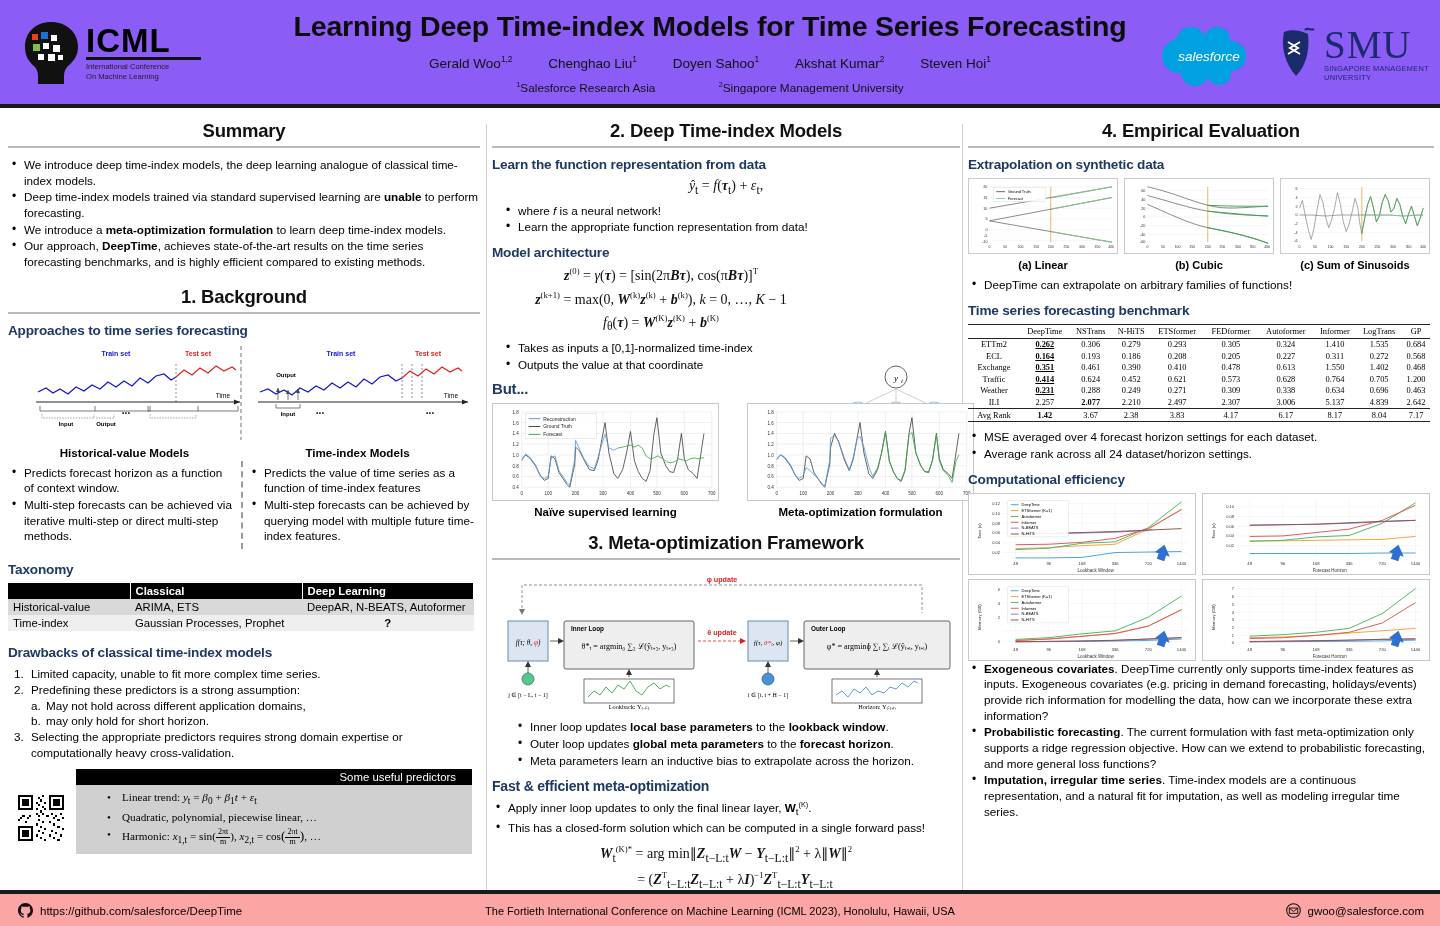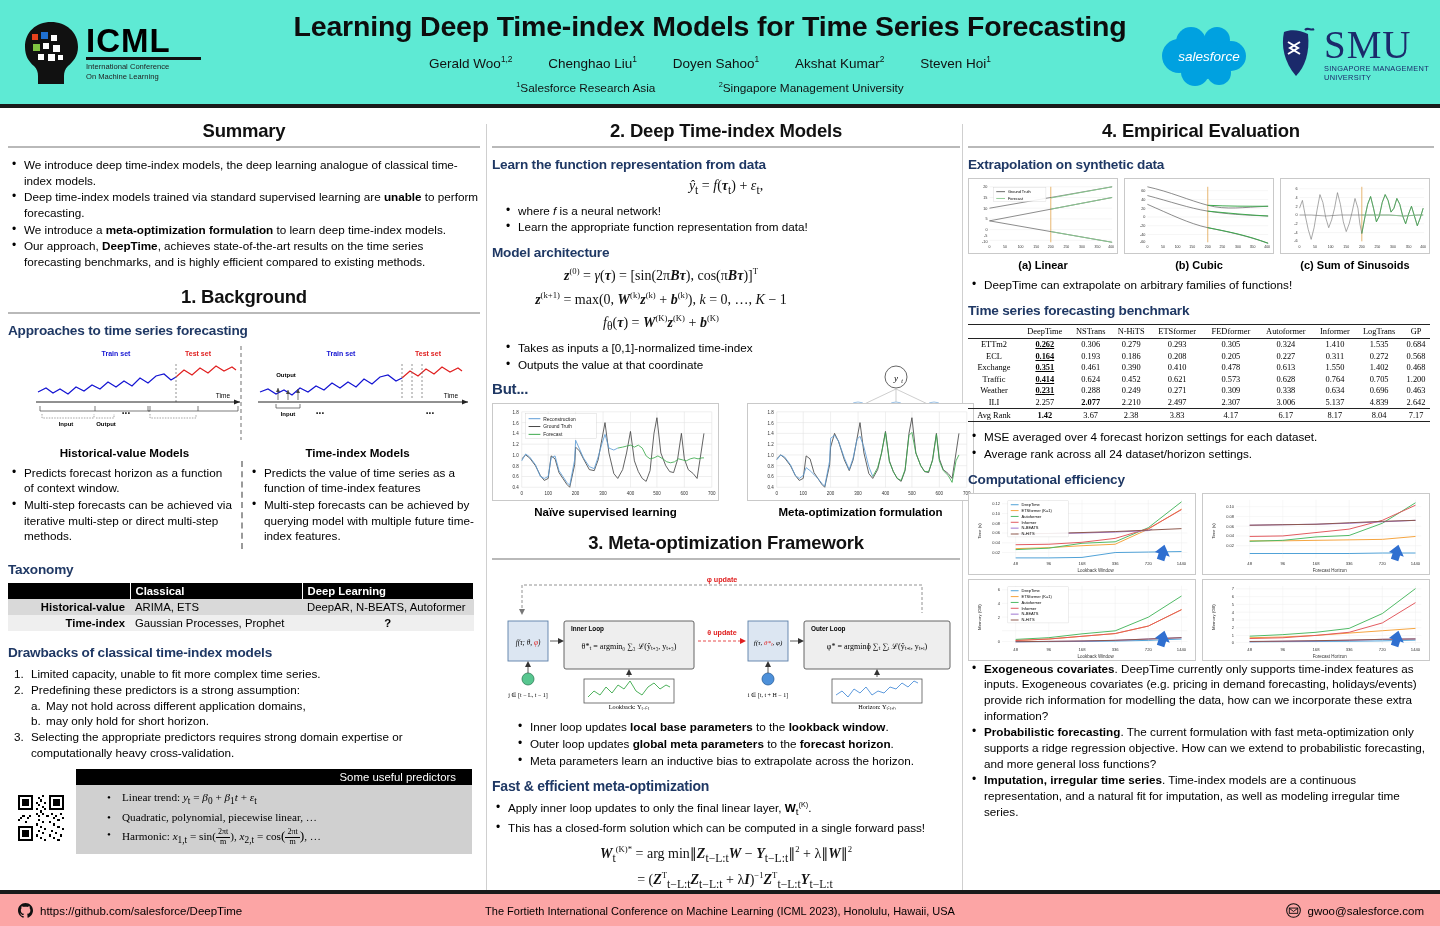--- a/index.html
+++ b/index.html
@@ -7,21 +7,21 @@
     width: 1440px; height: 926px;
     font-family: "Liberation Sans", sans-serif;
     background: #ffffff; color: #000;
     overflow: hidden;
   }
   .poster { position: relative; width: 1440px; height: 926px; background:#fff; }
 
   
   .header {
     position:absolute; top:0; left:0; width:1440px; height:108px;
-    background:#5eead4; border-bottom:4px solid #1a1a1a;
+    background:#8b5cf6; border-bottom:4px solid #1a1a1a;
   }
   .logo-icml { position:absolute; left:20px; top:16px; width:185px; height:74px; display:flex; align-items:center; }
   .icml-mark { width:62px; height:66px; position:relative; flex:0 0 auto; }
   .icml-words { margin-left:4px; }
   .icml-words .big { font-family:"Liberation Sans", sans-serif; font-weight:bold; font-size:33px; letter-spacing:1px; line-height:0.95; }
   .icml-rule { height:3px; background:#111; margin:1px 0 2px 0; width:115px;}
   .icml-words .sub { font-size:7.6px; line-height:1.25; color:#222; }
 
   .title-block { position:absolute; left:220px; top:10px; width:980px; text-align:center; }
   .ptitle { font-size:28.5px; font-weight:bold; letter-spacing:-0.2px; color:#0d0d0d; }
@@ -73,21 +73,21 @@
   .two-bullets .half { width:226px; }
   .two-bullets .half.right { margin-left:14px; }
 
   
   table.tax { border-collapse:collapse; width:466px; font-size:11.3px; margin-top:2px;}
   table.tax th { background:#000; color:#fff; text-align:left; padding:2px 5px; font-weight:bold; font-size:11.3px;
                  border-right:1px solid #fff; }
   table.tax td { padding:2px 5px; }
   table.tax tr.r1 td { background:#d9d9d9; }
   table.tax tr.r2 td { background:#efefef; }
-  table.tax td.lbl { font-weight:bold; width:122px;text-align:right;}
+  table.tax td.lbl { font-weight:normal; width:122px;}
   table.tax td.c2 { width:172px; }
   table.tax td.qm { text-align:center; font-weight:bold; }
 
   
   .pred-wrap { position:relative; margin-top:8px; height:84px; }
   .qr { position:absolute; left:10px; top:26px; width:46px; height:46px; }
   .pred-box { position:absolute; left:68px; top:0; width:396px; }
   .pred-title { background:#000000; color:#fff; text-align:right; font-size:11.4px; padding:2px 16px; }
   .pred-body { background:#d0d0d0; padding:4px 8px 6px 24px; }
   .pred-body ul { list-style:none; }

